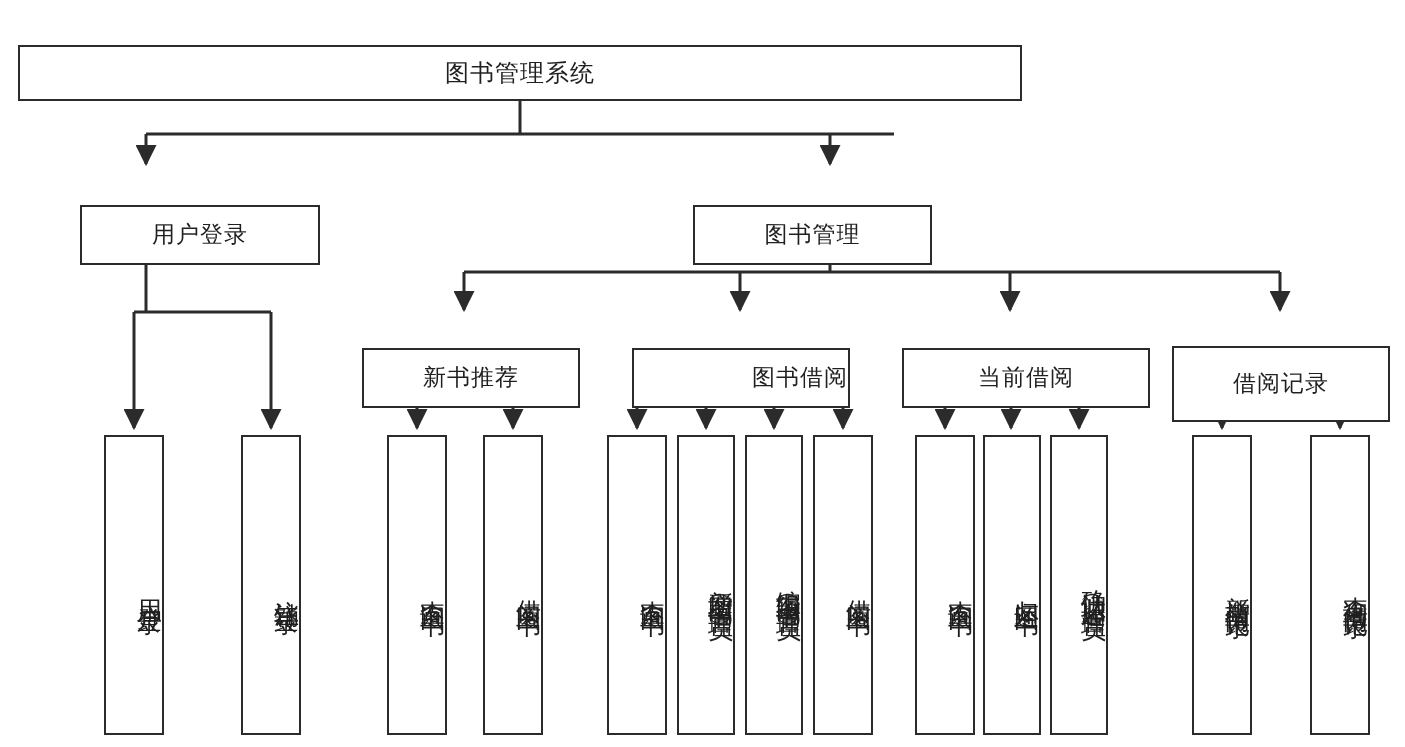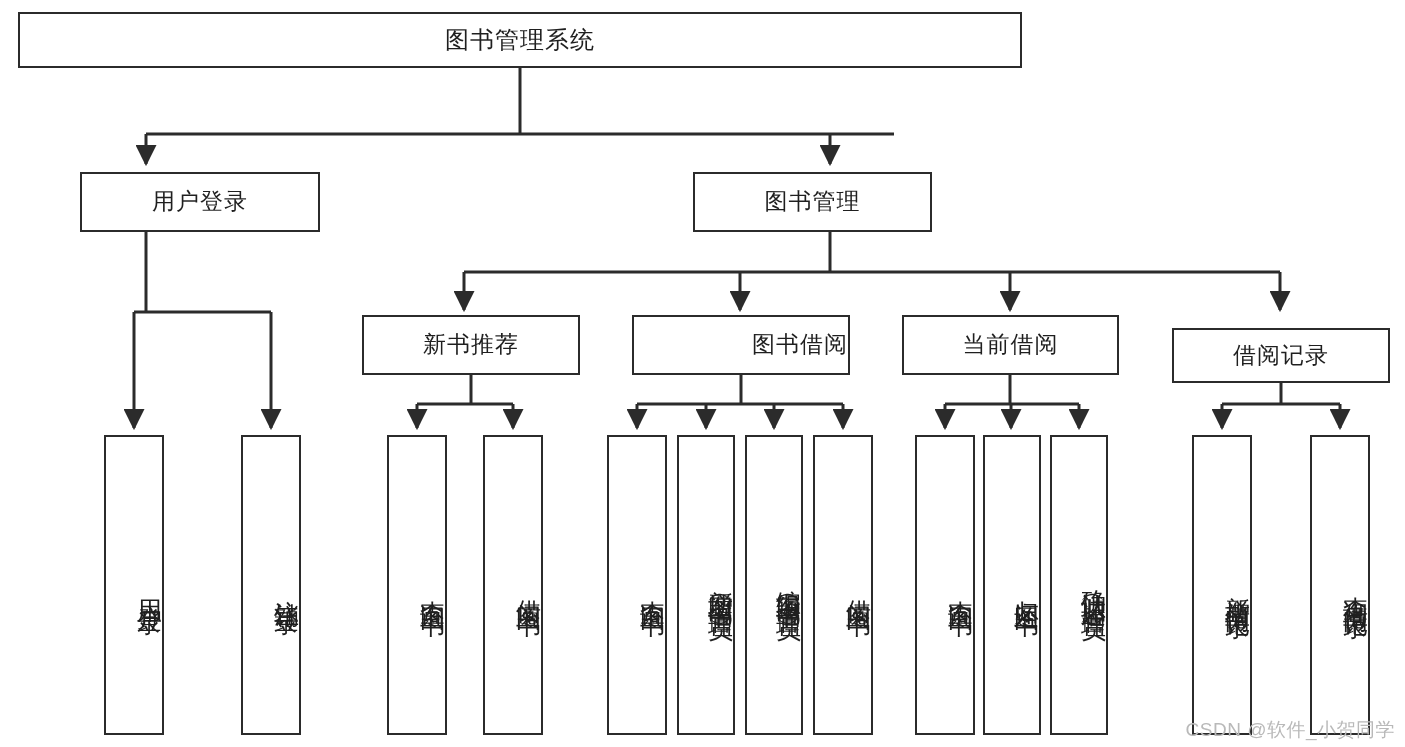--- a/index.html
+++ b/index.html
@@ -34,20 +34,21 @@
     display: flex;
     align-items: center;
     justify-content: center;
     text-align: center;
     color: #1f1f1f;
   }
   .node.horiz {
     font-size: 23px;
     letter-spacing: 1px;
     line-height: 1.2;
+    margin-top: 33px;
   }
   .node.root {
     font-size: 24px;
   }
   .node.vert {
     writing-mode: vertical-rl;
     text-orientation: upright;
     font-size: 25px;
     letter-spacing: 4px;
     padding-top: 6px;
@@ -138,25 +139,25 @@
   </div>
 
   <div class="node horiz" style="left:362px; top:315px; width:218px; height:60px;justify-content:center;">
     <span>新书推荐</span>
   </div>
 
   <div class="node horiz" style="left:632px; top:315px; width:218px; height:60px;justify-content:flex-end;">
     <span>图书借阅</span>
   </div>
 
-  <div class="node horiz" style="left:902px; top:315px; width:217px; height:60px;">
+  <div class="node horiz" style="left:902px; top:315px; width:248px; height:60px;">
     <span>当前借阅</span>
   </div>
 
-  <div class="node horiz" style="left:1172px; top:328px; width:218px; height:55px;">
+  <div class="node horiz" style="left:1172px; top:313px; width:218px; height:76px;">
     <span>借阅记录</span>
   </div>
 
   <div class="node vert" style="left:104px; top:435px; width:60px; height:300px;">
     <span class="vlabel">用户登录</span>
   </div>
 
   <div class="node vert" style="left:241px; top:435px; width:60px; height:300px;">
     <span class="vlabel">注销登录</span>
   </div>
@@ -198,15 +199,14 @@
   </div>
 
   <div class="node vert" style="left:1192px; top:435px; width:60px; height:300px;">
     <span class="vlabel">新增借阅记录</span>
   </div>
 
   <div class="node vert" style="left:1310px; top:435px; width:60px; height:300px;">
     <span class="vlabel">查询借阅记录</span>
   </div>
 
-  <div class="watermark">CSDN @软件_小贺同学</div>
 
 </div>
 
 </body></html>

